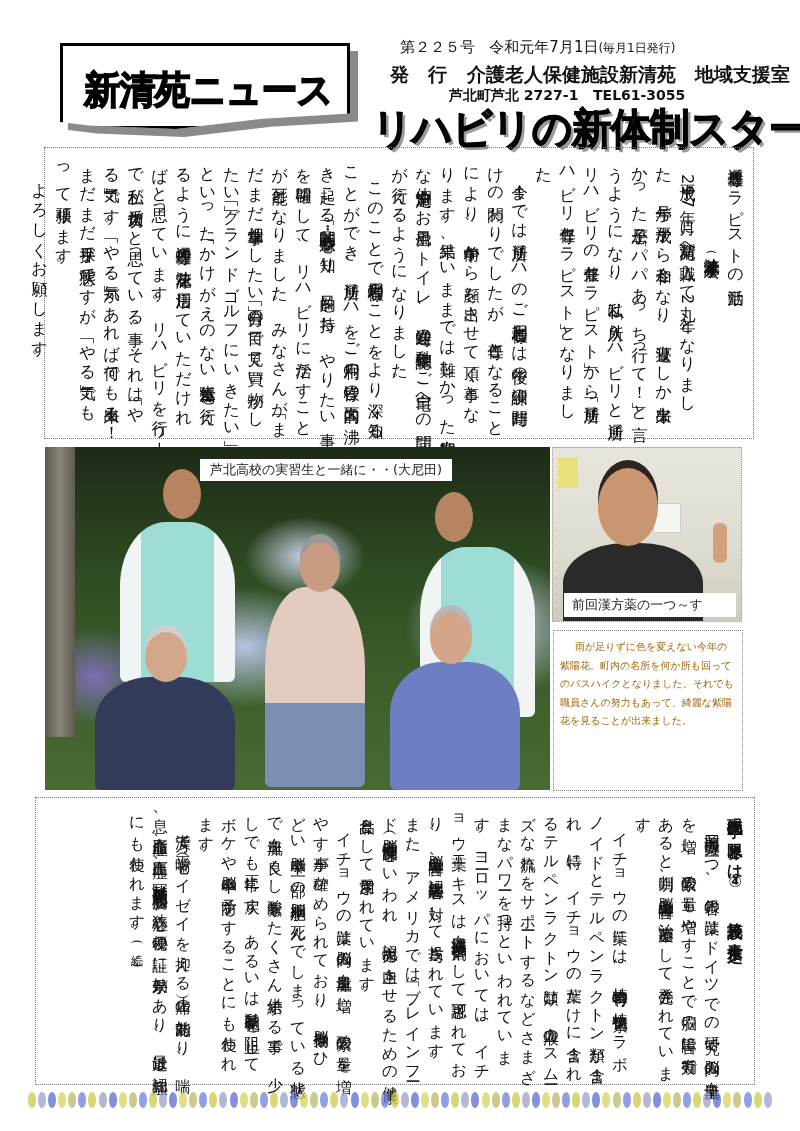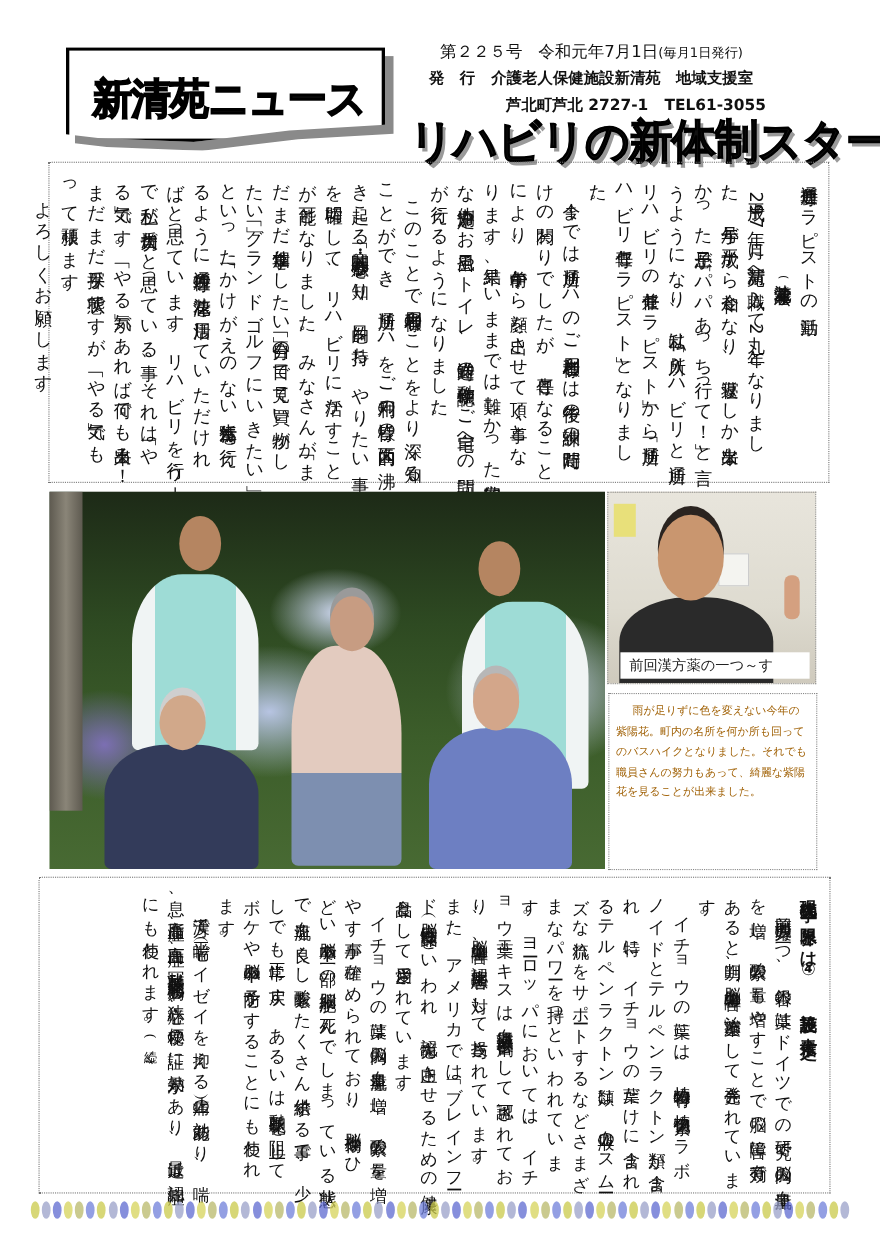--- a/index.html
+++ b/index.html
@@ -28,24 +28,24 @@
       -webkit-text-stroke: 1.5px #000;
       transform: scaleX(0.95); transform-origin: left;
     }
 
     
     .issue-line {
       position: absolute; left: 400px; top: 38px; font-size: 15px; font-weight: normal; white-space: nowrap;
     }
     .issue-line .small { font-size: 12px; }
     .publisher-line {
-      position: absolute; left: 390px; top: 62px; font-size: 14px; font-weight: bold; white-space: nowrap;
+      position: absolute; left: 390px; top: 62px; font-size: 19px; font-weight: bold; white-space: nowrap;
     }
     .address-line {
-      position: absolute; left: 460px; top: 87px; font-size: 14px; font-weight: bold; white-space: nowrap;
+      position: absolute; left: 449px; top: 87px; font-size: 14px; font-weight: bold; white-space: nowrap;
     }
     .headline {
       position: absolute; left: 372px; top: 100px; font-size: 40px; font-weight: 900;
       white-space: nowrap; letter-spacing: -1px;
       text-shadow: 3px 3px 0 #9a9a9a;
       -webkit-text-stroke: 1px #000;
       transform: scaleY(1.05); transform-origin: top left;
     }
 
     
@@ -172,20 +172,21 @@
   <div class="p-head" style="left:390px;top:45px;width:38px;height:50px;background:#b58561;"></div>
 
   <div class="person" style="left:220px;top:140px;width:100px;height:200px;background:linear-gradient(180deg,#e3cbbf 0 58%,#7d8fb0 58%);"></div>
   <div class="p-head" style="left:255px;top:95px;width:40px;height:50px;background:#c79c82;box-shadow:0 -8px 0 #9a9a9a;"></div>
 
   <div class="person" style="left:50px;top:230px;width:140px;height:113px;background:#333b5a;"></div>
   <div class="p-head" style="left:100px;top:185px;width:42px;height:50px;background:#d1a88a;box-shadow:0 -7px 0 #cfcfcf;"></div>
 
   <div class="person" style="left:345px;top:215px;width:130px;height:128px;background:#6d7fc2;"></div>
   <div class="p-head" style="left:385px;top:165px;width:42px;height:52px;background:#d3a68a;box-shadow:0 -7px 0 #b7b7b7;"></div>
+  <div class="caption-main">芦北高校の実習生と一緒に・・(大尼田)</div>
 </div>
 
 <div class="photo-side">
   <div style="position:absolute;left:5px;top:10px;width:20px;height:30px;background:#e8e07a;"></div>
   <div style="position:absolute;left:100px;top:55px;width:28px;height:30px;background:#f4f4f0;border:1px solid #ccc;"></div>
   <div class="person" style="left:10px;top:95px;width:140px;height:90px;background:#2a2a2a;border-radius:45% 45% 0 0;"></div>
   <div class="p-head" style="left:45px;top:20px;width:60px;height:78px;background:#c9966f;box-shadow:0 -8px 0 #2b2420;"></div>
   <div style="position:absolute;left:160px;top:75px;width:14px;height:40px;background:#d4a080;border-radius:6px;"></div>
   <div class="caption-side">前回漢方薬の一つ～す</div>
 </div>

